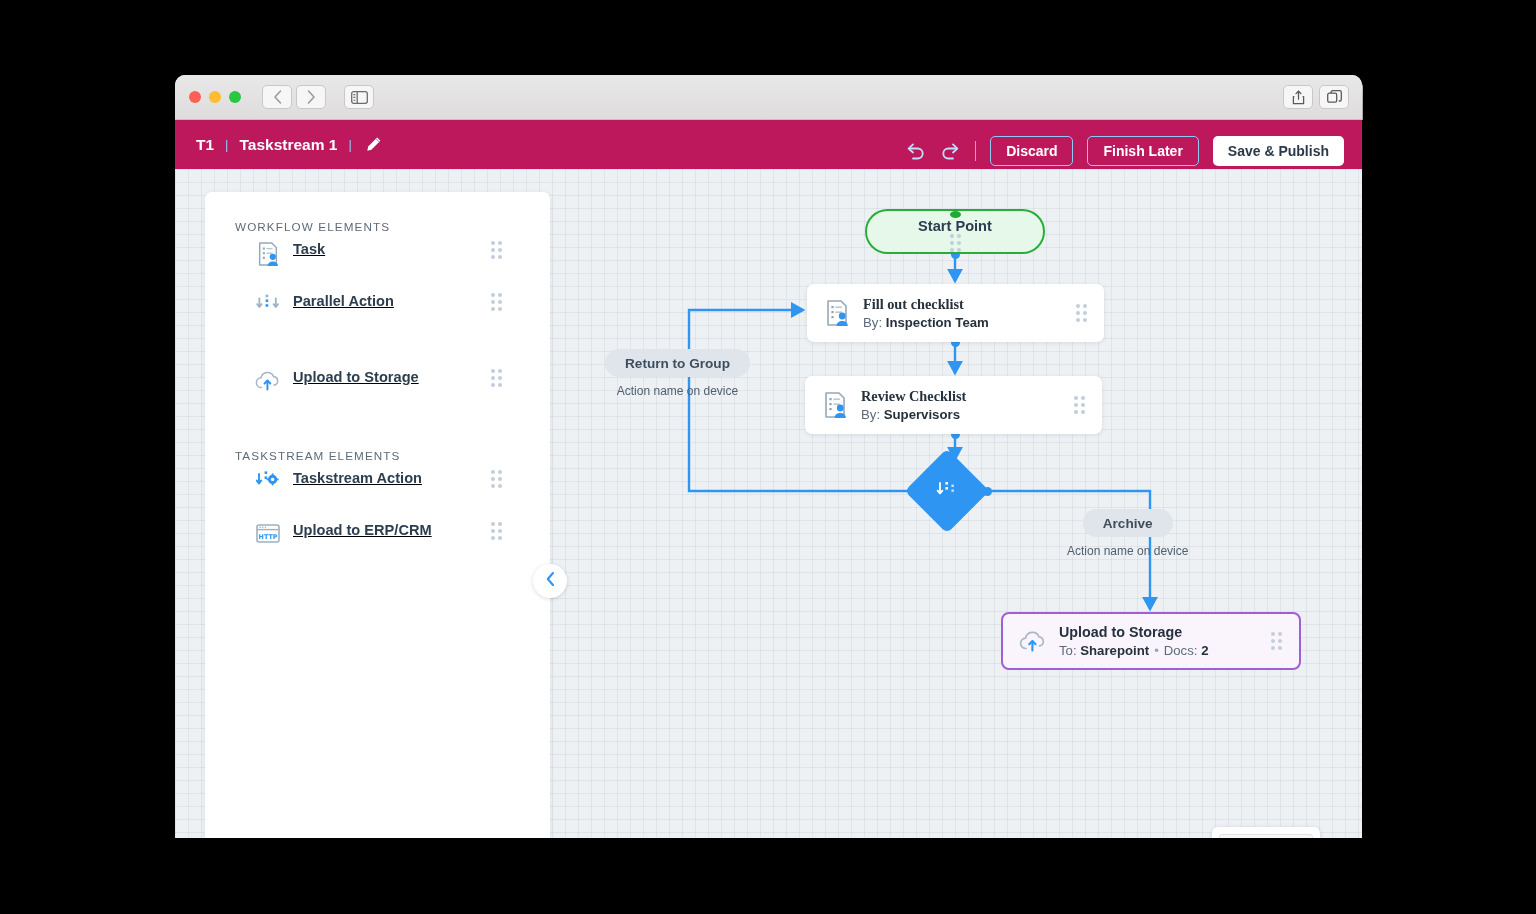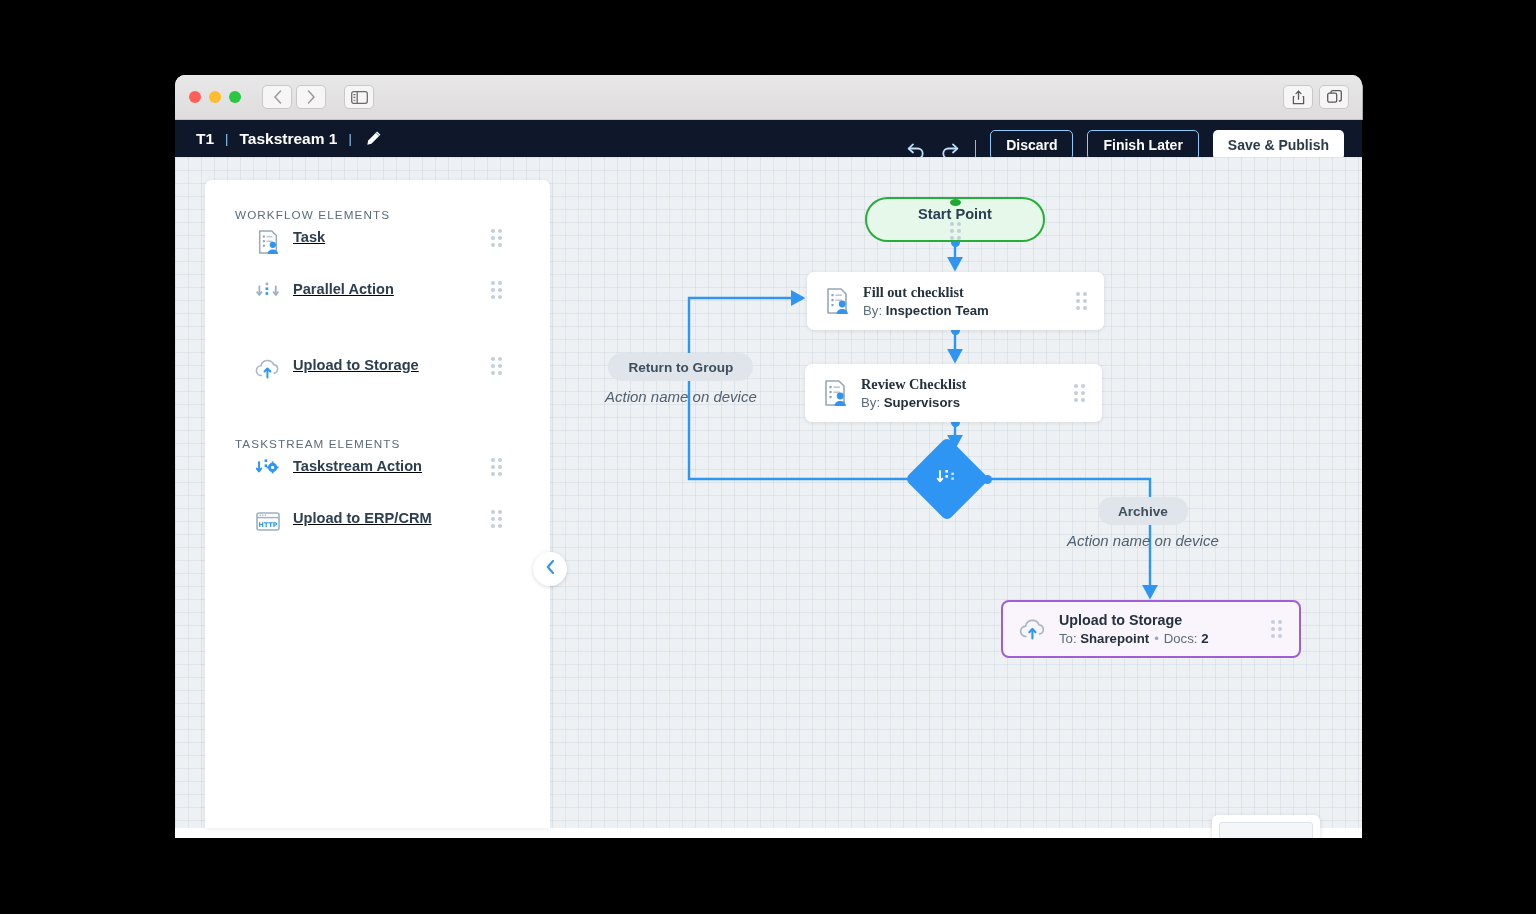--- a/index.html
+++ b/index.html
@@ -71,34 +71,34 @@
     position: absolute; left: 1331px; top: 83px;
     width: 32px; height: 37px;
     background: #d2d0d0;
     display: flex; align-items: center; justify-content: center;
     color: #3c3a3a; font-size: 20px; font-weight: 300;
     border-radius: 0 4px 0 0;
   }
 
   
   .apptoolbar {
-    height: 37px;
-    background: #0f172a;
+    height: 49px;
+    background: #be185d;
     display: flex; align-items: center;
     padding: 0 18px 0 21px;
     position: relative;
   }
   .brand { display: flex; align-items: center; gap: 11px; color: #fff; }
   .brand .t1 { font-size: 15.5px; font-weight: 600; }
   .brand .sep { color: #8cc9f8; font-size: 13px; font-weight: 300; }
   .brand .name { font-size: 15.5px; font-weight: 600; }
   .pencil { margin-left: 2px; display: flex; align-items: center; }
 
   .toolbar-right {
-    margin-left: auto; display: flex; align-items: flex-end; gap: 14px; margin-top: 12px;
+    margin-left: auto; display: flex; align-items: center; gap: 14px; margin-top: 12px;
   }
   .icobtn { display: flex; align-items: center; justify-content: center; color: #bfe0fb; }
   .vsep { width: 1px; height: 20px; background: #7cc0f5; }
   .btn {
     height: 30px; padding: 0 15px;
     border-radius: 5px;
     display: flex; align-items: center; justify-content: center;
     font-size: 14px; font-weight: 600;
     white-space: nowrap;
   }
@@ -214,22 +214,22 @@
   .diamond .inner { transform: rotate(-45deg); display: flex; }
 
   .pill {
     height: 28px; padding: 0 20px;
     background: #dfe5eb; border-radius: 14px;
     display: flex; align-items: center; justify-content: center;
     font-size: 13.6px; font-weight: 700; color: #3e4e5e;
     white-space: nowrap;
   }
   .pillgrp { position: absolute; display: flex; flex-direction: column; align-items: center; }
-  .pillgrp .cap { margin-top: 7px; font-size: 15px; color: #50606f; white-space: nowrap; font-style: italic; }
-  .grp-return { left: 430px; top: 196px; }
+  .pillgrp .cap { margin-top: 7px; font-size: 12px; color: #50606f; white-space: nowrap; }
+  .grp-return { left: 430px; top: 180px; }
   .grp-archive { left: 892px; top: 340px; }
 
   
   .wires { position: absolute; inset: 0; pointer-events: none; }
 
   .port {
     position: absolute; width: 9px; height: 9px; border-radius: 50%;
     background: #2e95f2;
   }
 

